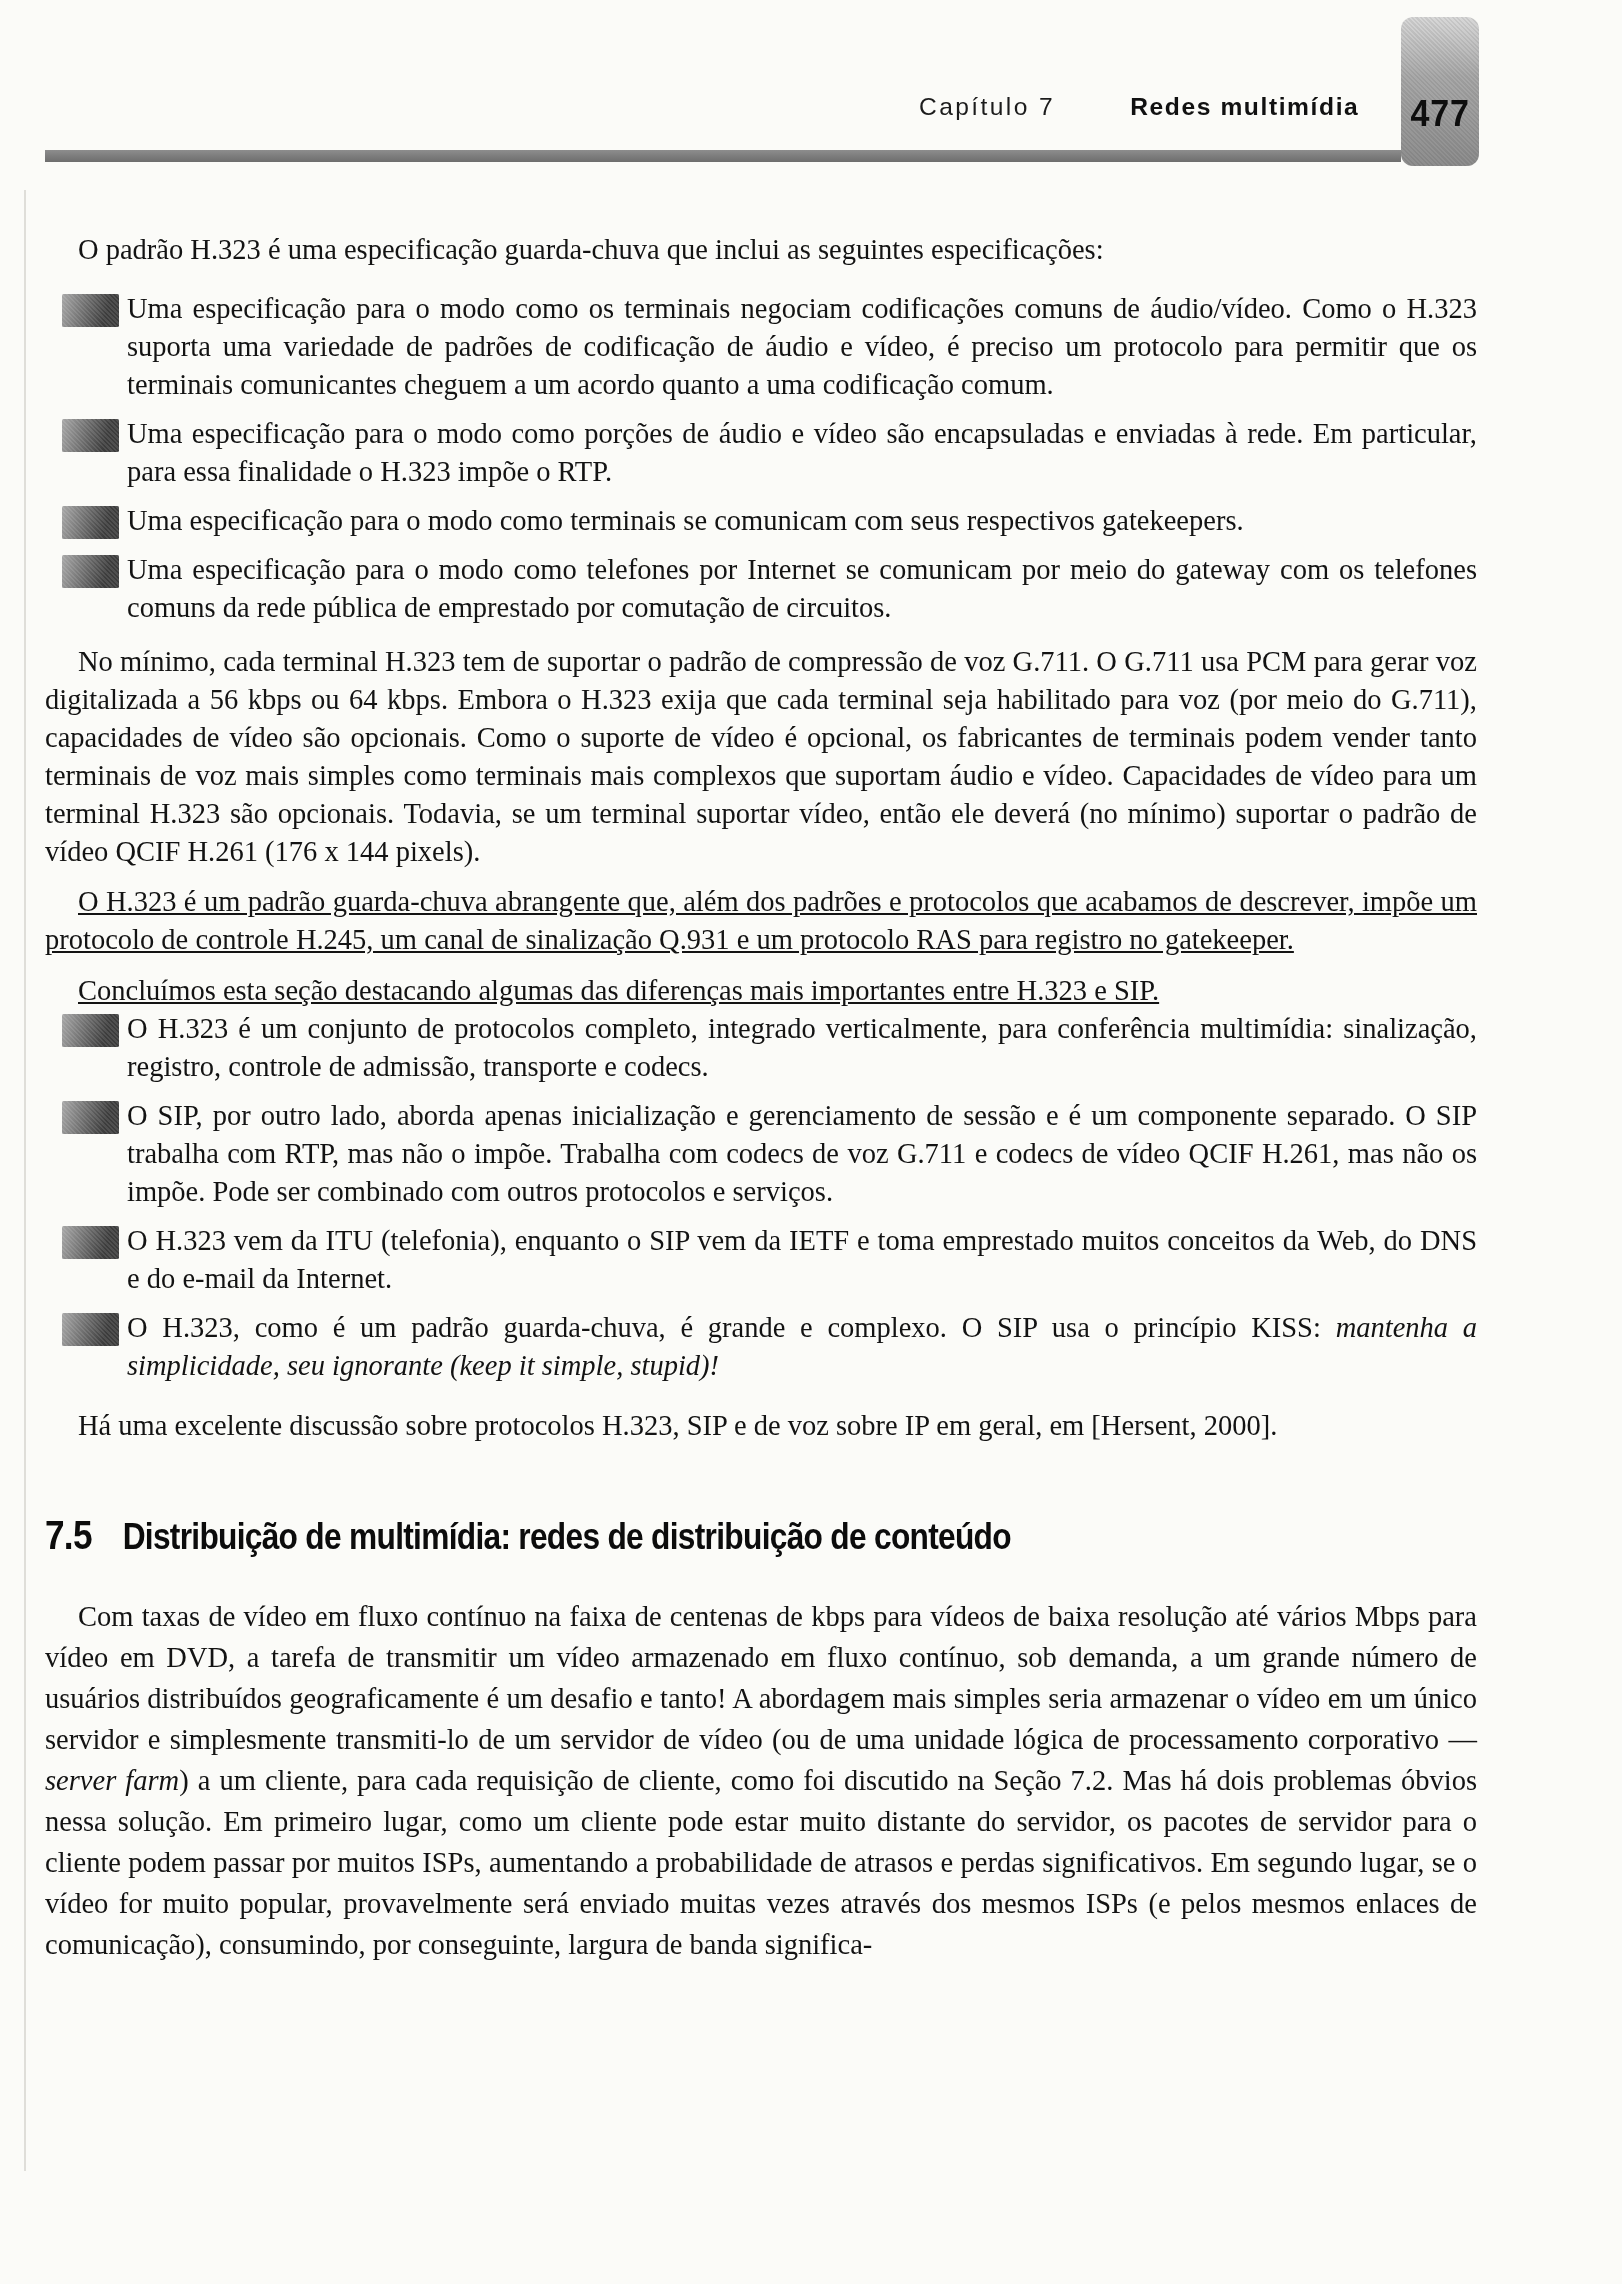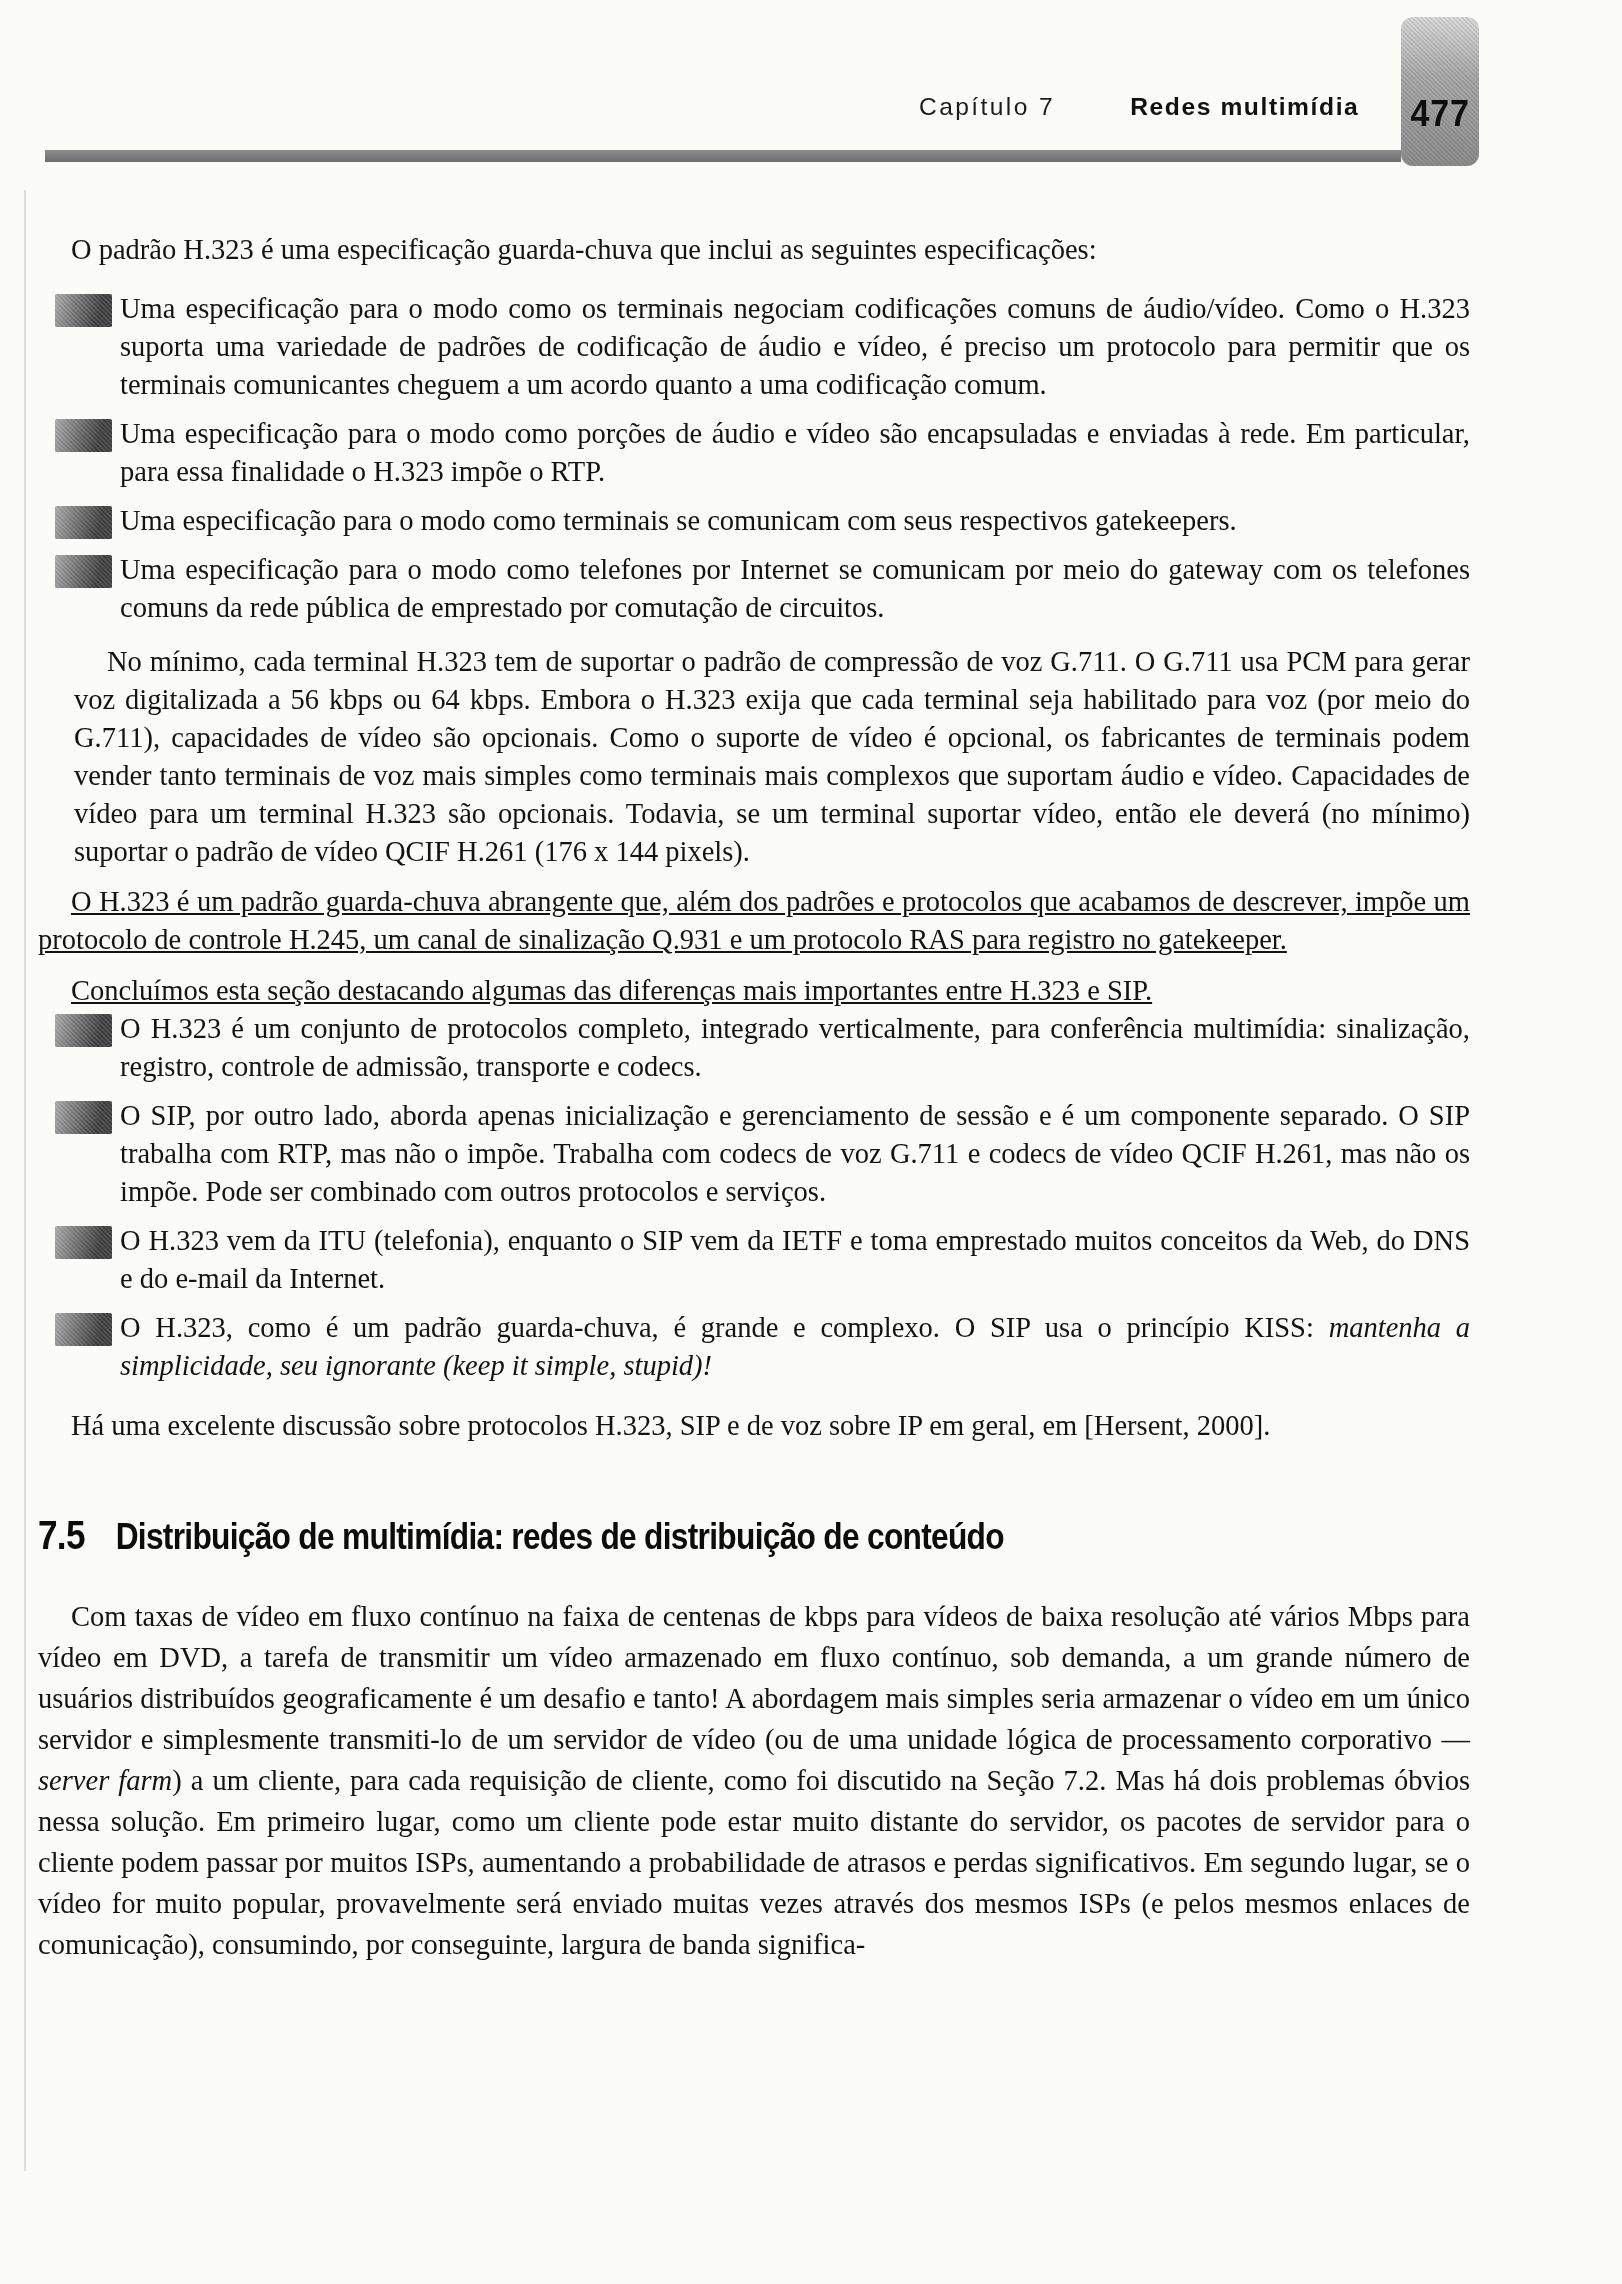--- a/index.html
+++ b/index.html
@@ -50,30 +50,30 @@
   }
   .header-rule {
     position: absolute;
     left: 45px; top: 150px;
     width: 1356px; height: 12px;
     background: linear-gradient(180deg, #8d8d8d, var(--rule, #6d6d6d));
   }
   
   .content {
     position: absolute;
-    left: 38px; top: 231px;
+    left: 45px; top: 231px;
     width: 1432px;
     font-size: 28.5px;
     line-height: 38px;
     text-align: justify;
   }
   .para { margin: 0; text-indent: 33px; }
   .intro { margin-bottom: 20.6px; }
   .mt16 { margin-top: 12.7px; text-decoration: underline; }
-  .mt20 { margin-top: 16px; margin-left: 36px; }
+  .mt20 { margin-top: 16px; }
   .mt24 { margin-top: 19px; }
   .mt28 { margin-top: 22px; }
   .bullet-list { margin: 0; }
   .bullet-item {
     position: relative;
     padding-left: 82px;
     margin-bottom: 11px;
   }
   .bullet-square {
     position: absolute;

